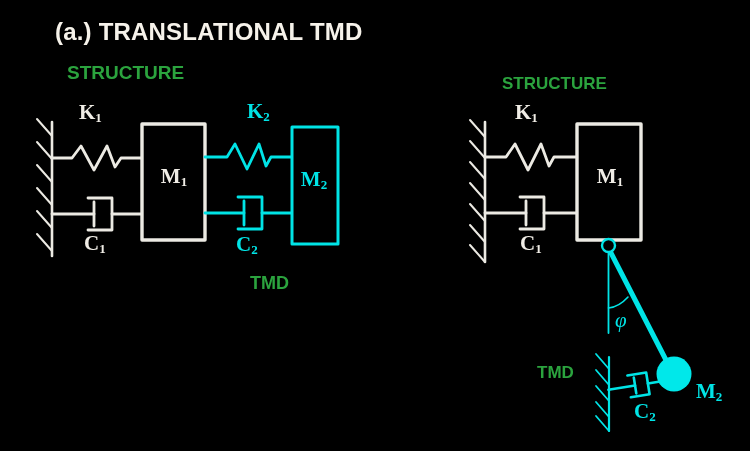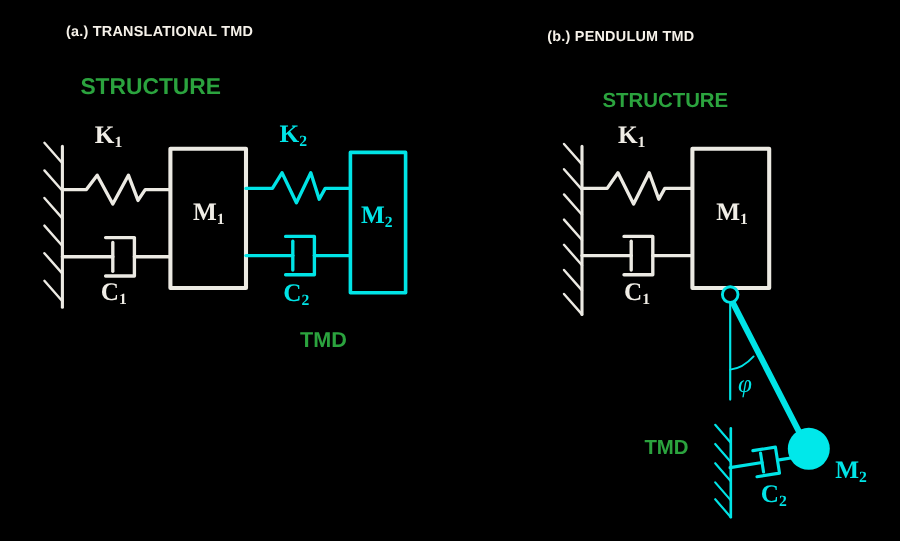--- a/index.html
+++ b/index.html
@@ -2,21 +2,21 @@
 <html><head>
 <meta charset="utf-8">
 <style>
   html,body{margin:0;padding:0;background:#000;}
   #stage{
     position:relative;width:750px;height:451px;background:#000000;
     overflow:hidden;font-family:"Liberation Sans",sans-serif;
   }
   #diagram-svg{position:absolute;left:0;top:0;}
   .lbl{position:absolute;white-space:nowrap;line-height:1;}
-  .title{font-weight:700;font-size:12px;color:#f6f2ea;letter-spacing:0.2px;}
+  .title{font-weight:700;font-size:24px;color:#f6f2ea;letter-spacing:0.2px;}
   .green{font-weight:700;color:#2ba33e;}
   .structure-a{font-size:19px;}
   .structure-b{font-size:17px;}
   .tmd-a{font-size:18px;}
   .tmd-b{font-size:17px;}
   .serif-label{
     font-family:"Liberation Serif",serif;font-weight:700;
     font-size:21px;
   }
   .serif-label sub{font-size:0.62em;line-height:0;vertical-align:-0.25em;}
@@ -126,27 +126,26 @@
     </g>
   </svg>
 
   <div class="lbl title" style="left:55px;top:20px;">(a.) TRANSLATIONAL TMD</div>
   <div class="lbl green structure-a" style="left:67px;top:63px;">STRUCTURE</div>
 
   <div class="lbl serif-label white-label" style="left:79px;top:102px;"><span>K</span><sub>1</sub></div>
   <div class="lbl serif-label white-label center-x" style="left:174px;top:166px;"><span>M</span><sub>1</sub></div>
   <div class="lbl serif-label white-label" style="left:84px;top:233px;"><span>C</span><sub>1</sub></div>
 
-  <div class="lbl serif-label cyan-label" style="left:233px;top:101px;"><span>K</span><sub>2</sub></div>
+  <div class="lbl serif-label cyan-label" style="left:247px;top:101px;"><span>K</span><sub>2</sub></div>
   <div class="lbl serif-label cyan-label center-x" style="left:314px;top:169px;"><span>M</span><sub>2</sub></div>
   <div class="lbl serif-label cyan-label" style="left:236px;top:234px;"><span>C</span><sub>2</sub></div>
 
   <div class="lbl green tmd-a" style="left:250px;top:274px;">TMD</div>
 
-  <div class="lbl title" style="left:456px;top:24px;">(b.) PENDULUM TMD</div>
   <div class="lbl green structure-b" style="left:502px;top:75px;">STRUCTURE</div>
 
   <div class="lbl serif-label white-label" style="left:515px;top:102px;"><span>K</span><sub>1</sub></div>
   <div class="lbl serif-label white-label center-x" style="left:610px;top:166px;"><span>M</span><sub>1</sub></div>
   <div class="lbl serif-label white-label" style="left:520px;top:233px;"><span>C</span><sub>1</sub></div>
 
   <div class="lbl phi-label" style="left:615px;top:310px;">φ</div>
 
   <div class="lbl green tmd-b" style="left:537px;top:364px;">TMD</div>
 

